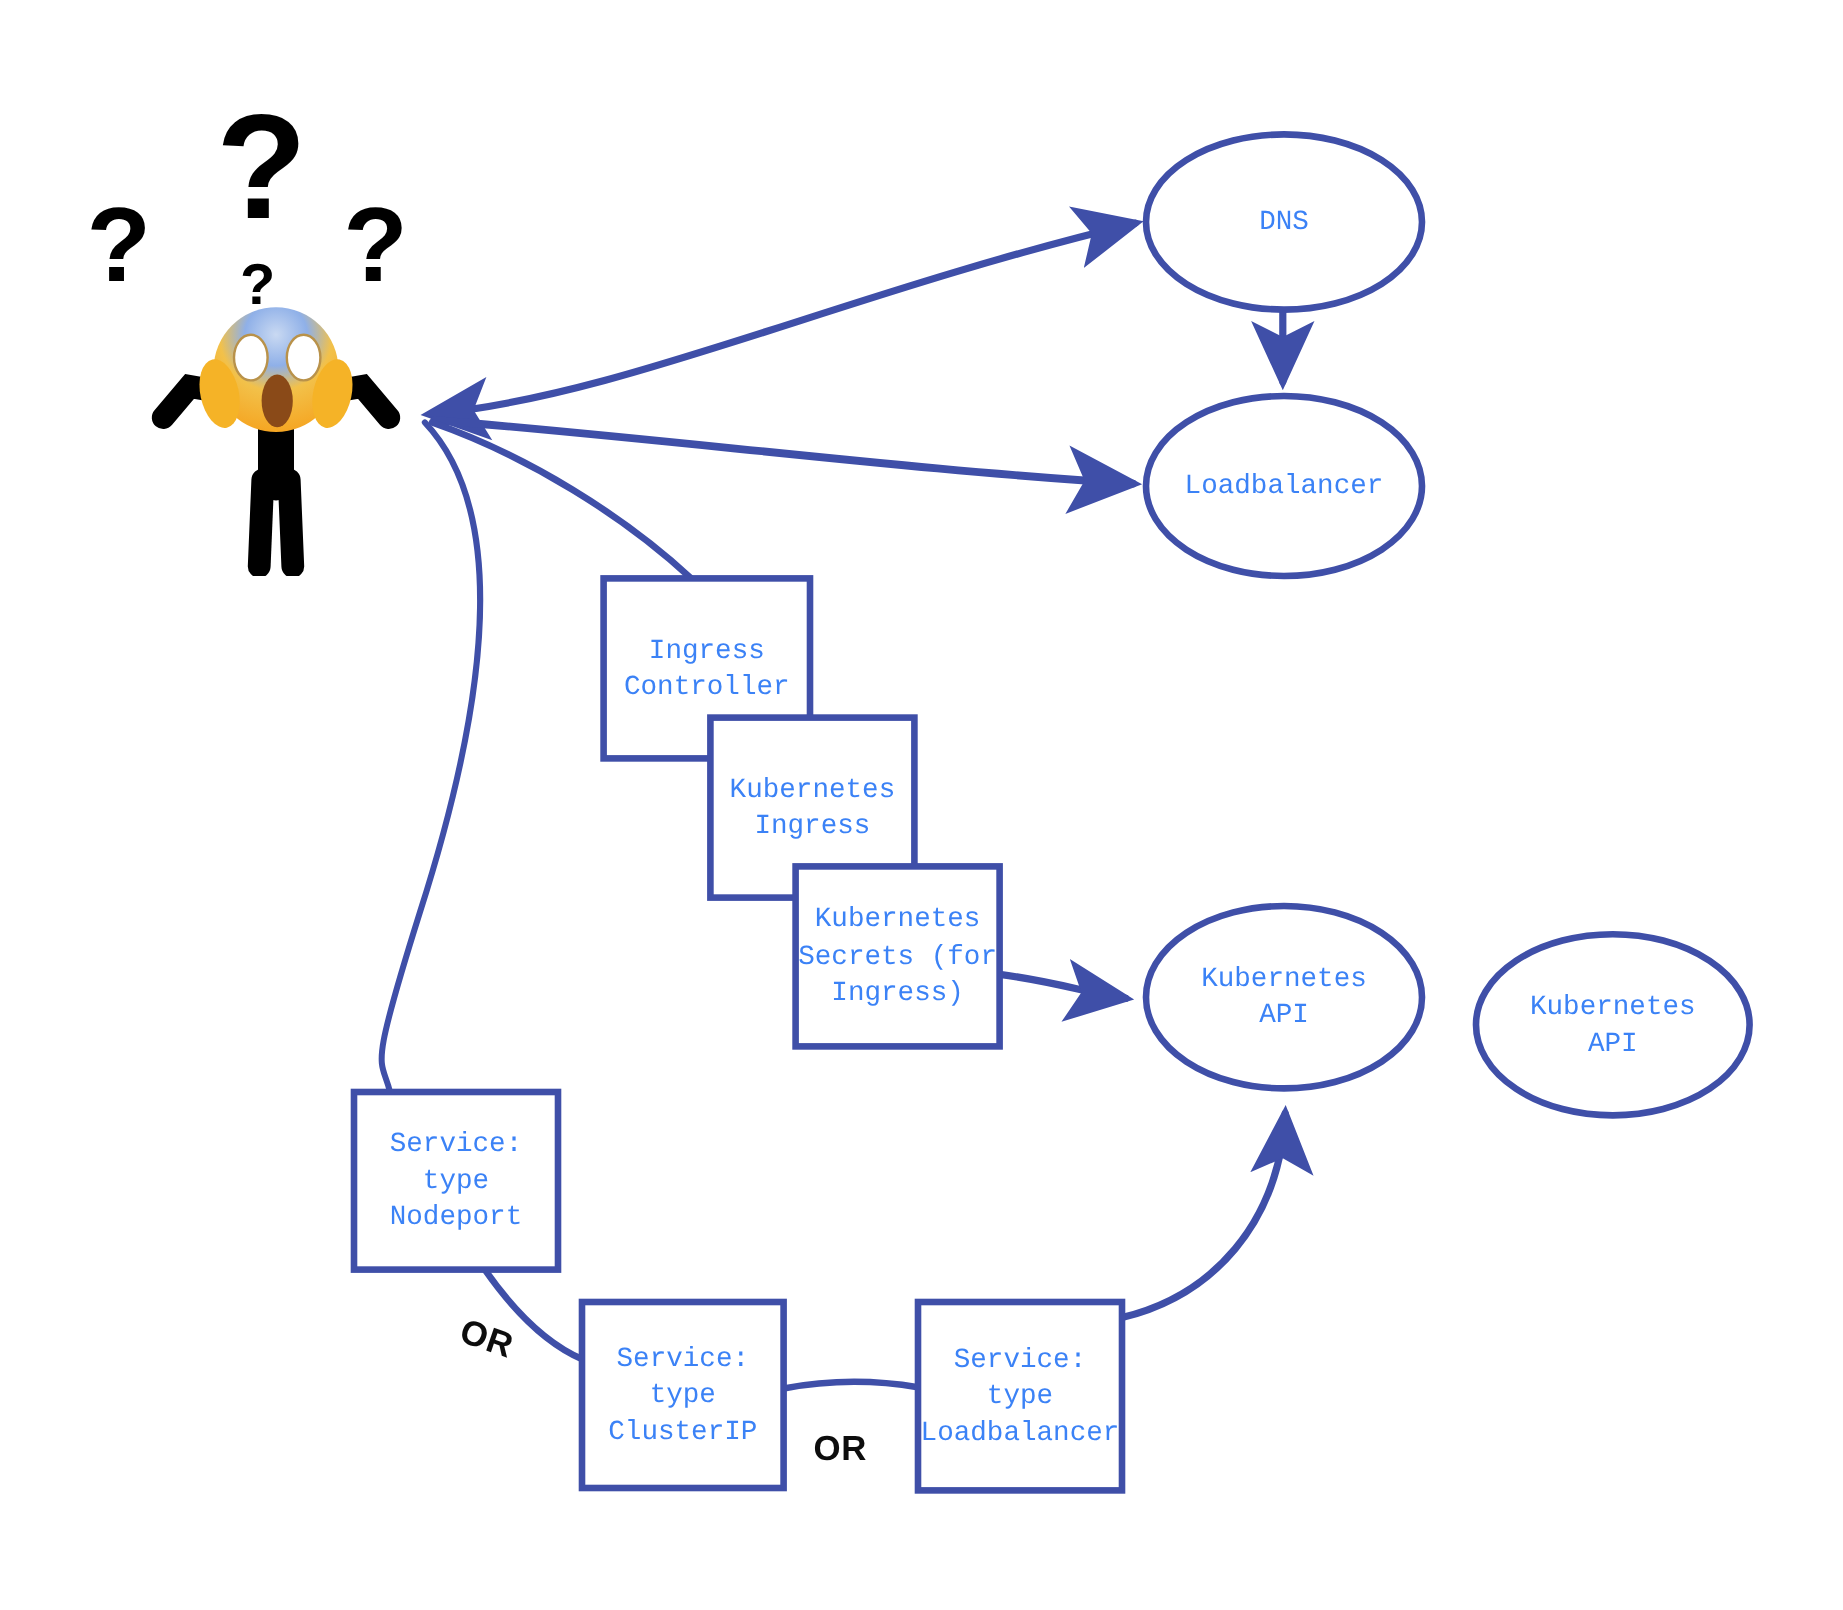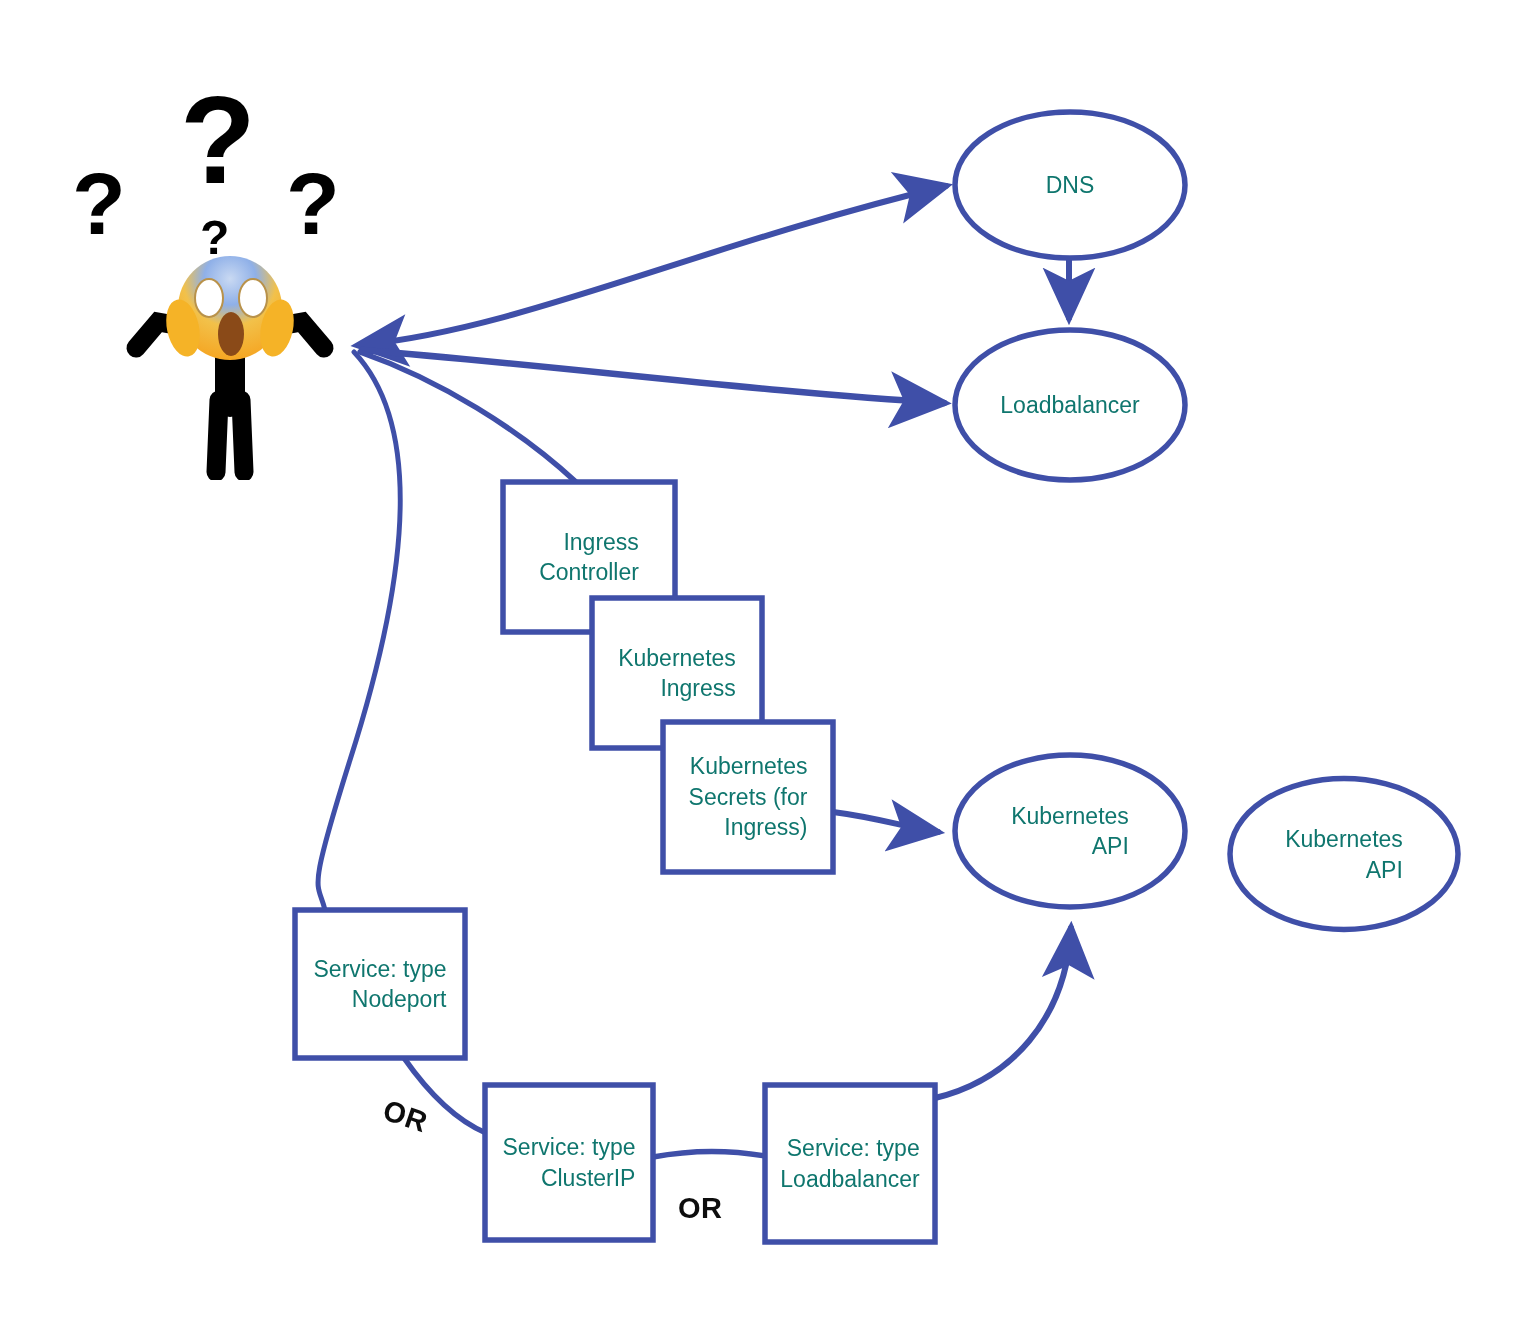--- a/index.html
+++ b/index.html
@@ -22,25 +22,25 @@
     left: 0;
     top: 0;
     width: 1536px;
     height: 1342px;
   }
   .node-label {
     position: absolute;
     display: flex;
     align-items: center;
     justify-content: center;
-    text-align: right;
-    color: #0f766e;
+    text-align: center;
+    color: #3b82f6;
     font-size: 23px;
     line-height: 1.32;
-    font-family: Liberation Sans, sans-serif;
+    font-family: Liberation Mono, monospace;
     pointer-events: none;
     white-space: pre-line;
   }
   .or-label {
     position: absolute;
     font-weight: bold;
     font-size: 29px;
     color: #0d0d0d;
     font-family: "Liberation Sans", sans-serif;
     letter-spacing: 0.5px;

